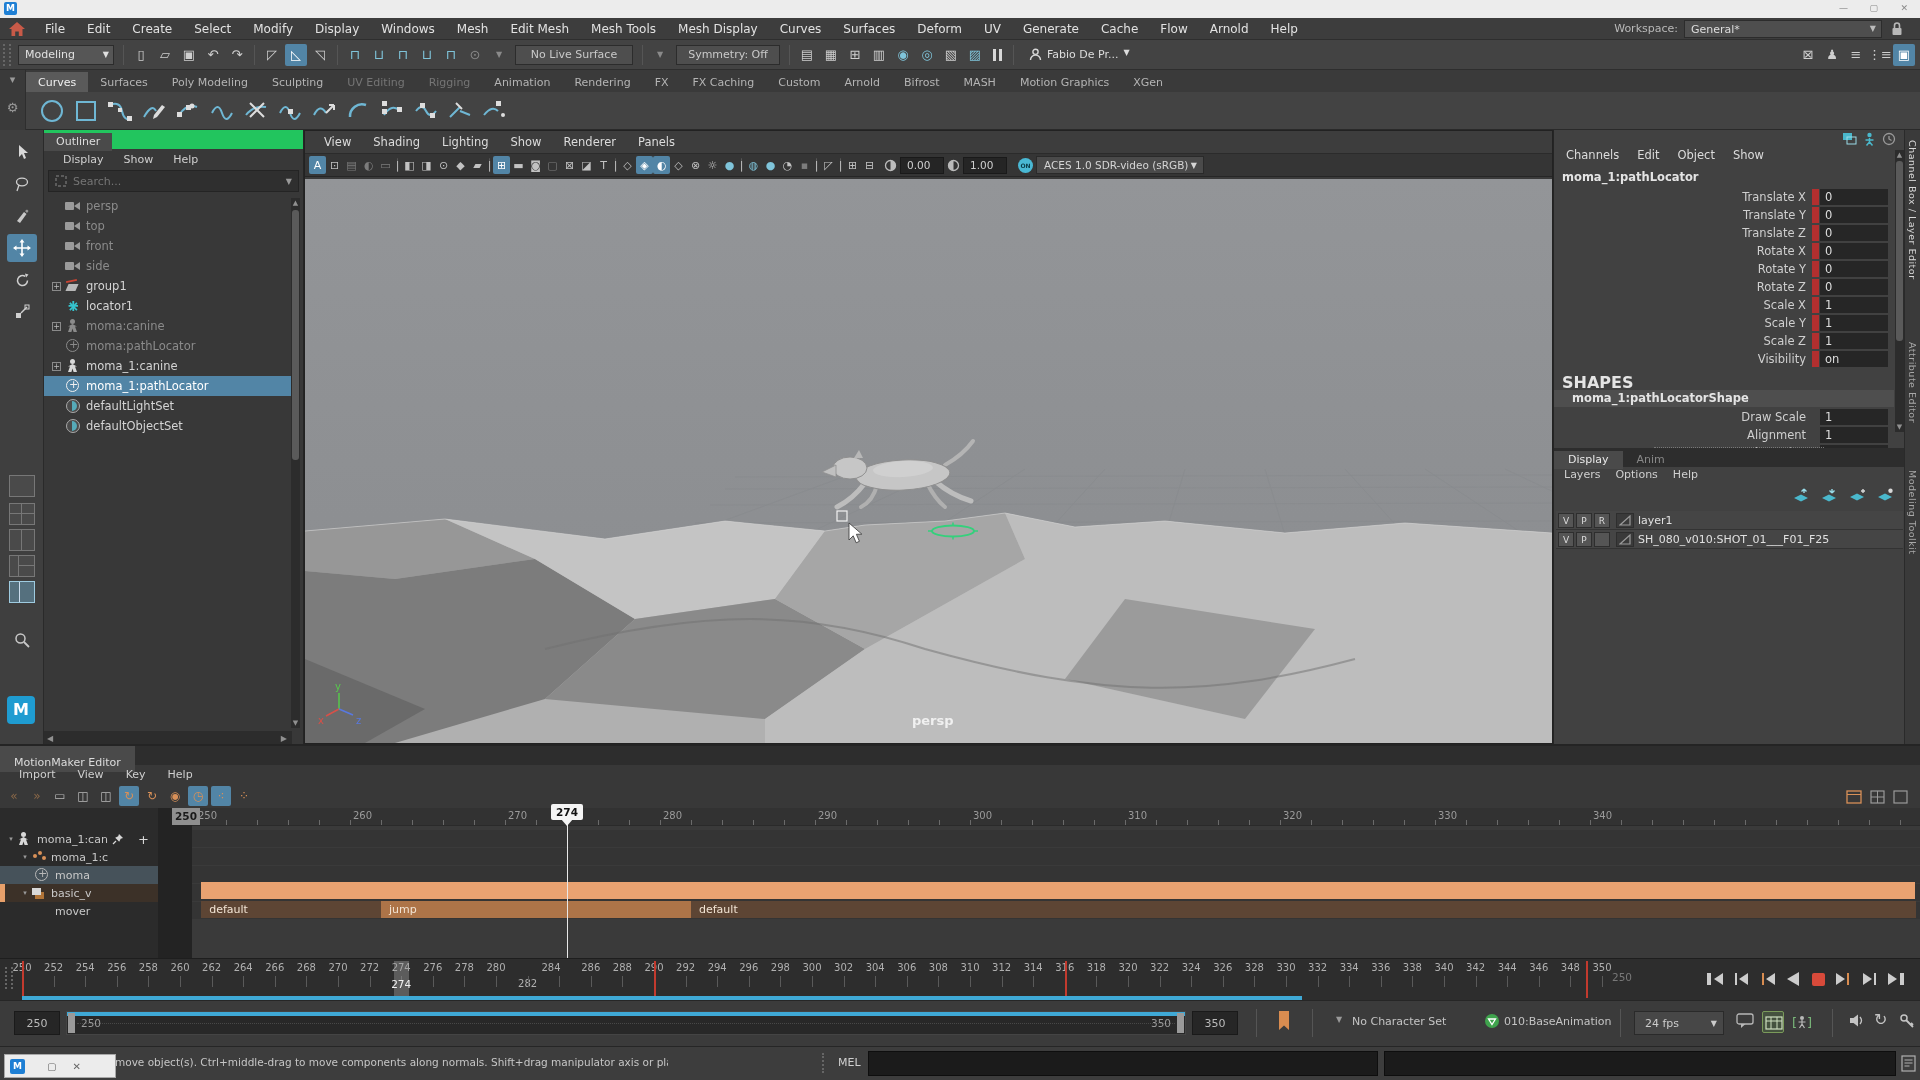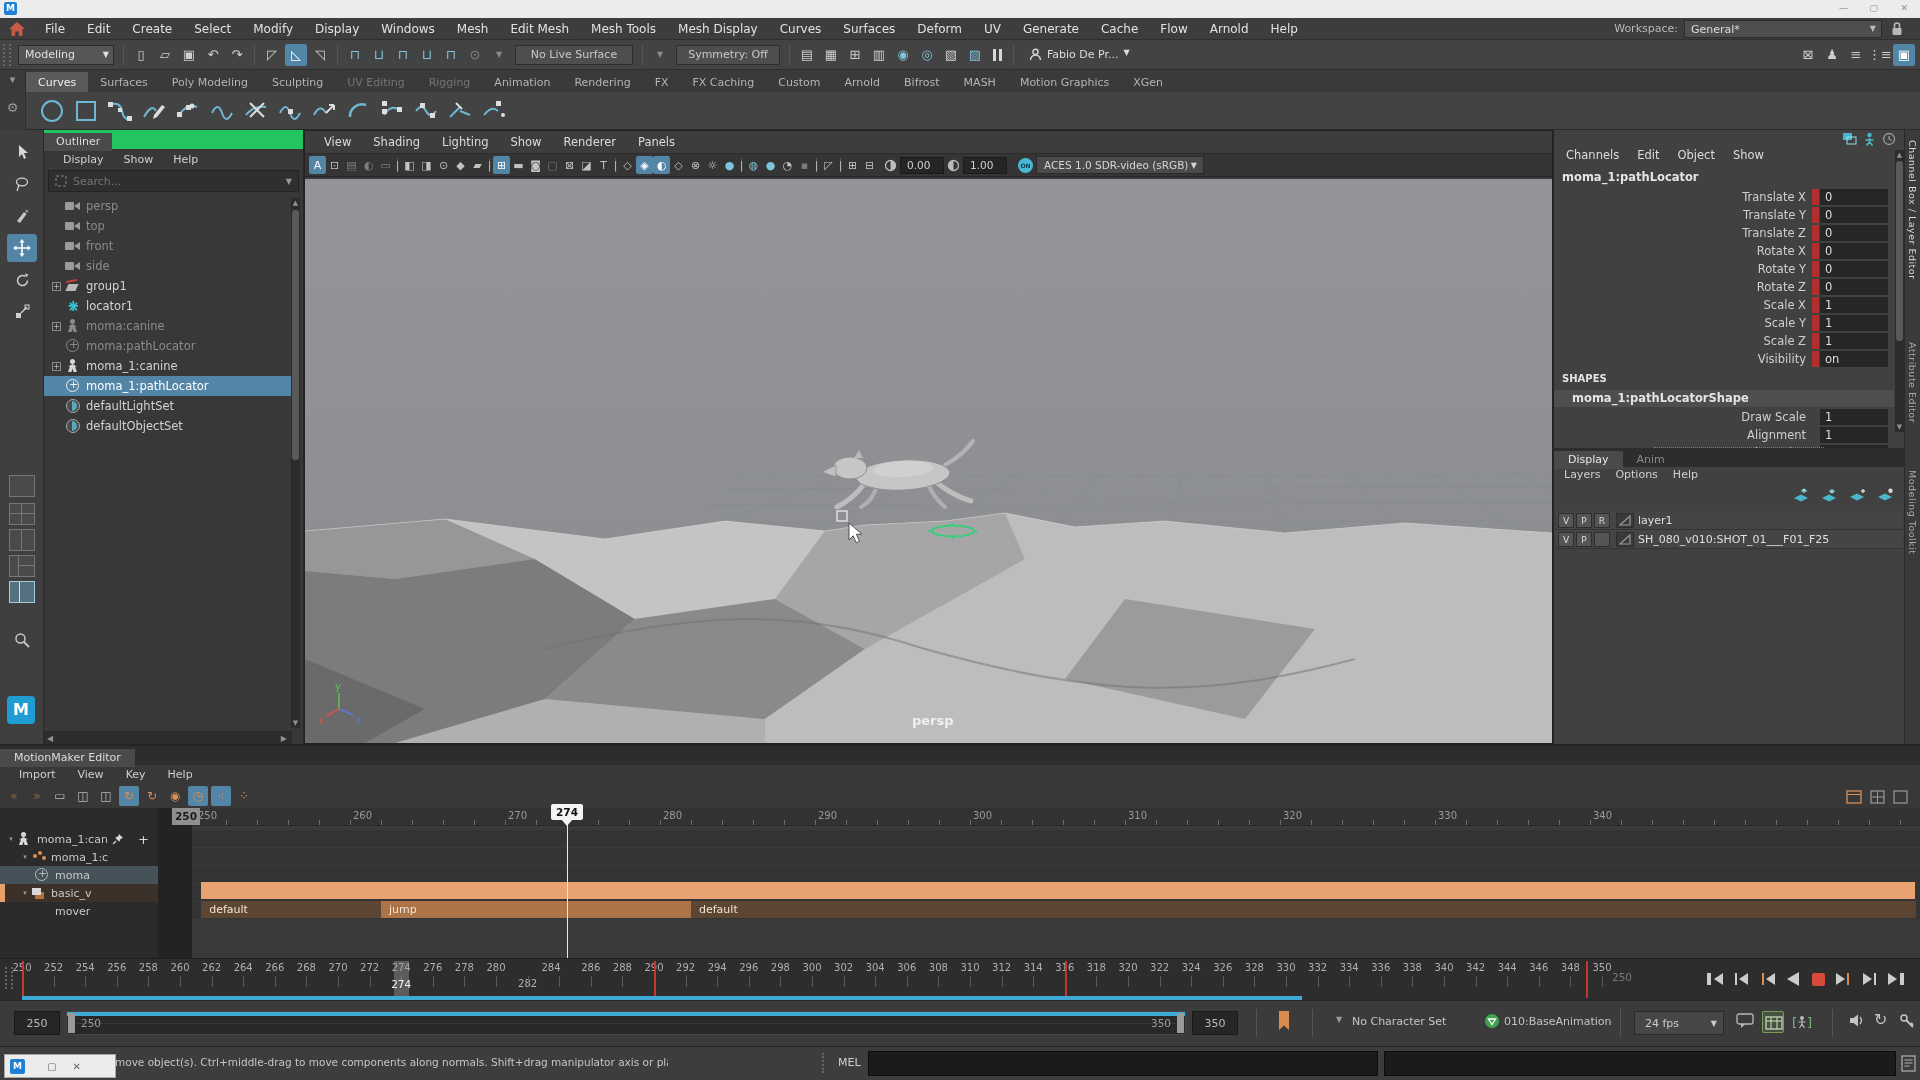--- a/index.html
+++ b/index.html
@@ -108,21 +108,21 @@
   #rp-topicons { position:absolute; right:8px; top:2px; display:flex; gap:6px; }
   #cb-menus { position:absolute; left:6px; top:18px; display:flex; }
   #cb-menus span { font-size:11.5px; color:#dcdcdc; padding:0 12px 0 6px; }
   #cb-node { position:absolute; left:8px; top:40px; font-size:11.5px; font-weight:bold; color:#e4e4e4; }
   #cb-rows { position:absolute; left:0; top:58px; width:340px; }
   .ch-row { height:18px; display:flex; align-items:center; }
   .ch-label { width:258px; text-align:right; font-size:11.5px; color:#cfcfcf; padding-right:6px; }
   .ch-bar { width:7px; height:16px; background:#b22f2f; margin-right:1px; }
   .ch-bar.off { background:transparent; }
   .ch-value { width:68px; height:16px; background:#262626; color:#dedede; font-size:11.5px; padding:1px 0 0 5px; }
-  #cb-shapes-hdr { position:absolute; left:8px; font-size:10px; font-weight:bold; color:#e4e4e4; }
+  #cb-shapes-hdr { position:absolute; left:8px; font-size:16px; font-weight:bold; color:#e4e4e4; }
   #cb-shape-node { position:absolute; left:0; width:340px; height:17px; background:#4e4e4e; font-size:11.5px; font-weight:bold; color:#e4e4e4; padding:1px 0 0 18px; }
   #cb-clip { position:absolute; left:0; width:340px; overflow:hidden; }
   #cb-dots { position:absolute; left:100px; width:170px; border-top:1px dotted #777; }
   .rp-scroll { position:absolute; left:341px; top:20px; width:9px; height:282px; background:#2c2c2c; }
 
   
   #lp-tabs { position:absolute; left:0; top:318px; width:351px; height:19px; background:#2d2d2d; }
   .lp-tab { display:inline-block; font-size:11px; padding:2px 14px 3px; color:#888; }
   .lp-tab.active { background:#4a4a4a; color:#e8e8e8; }
   #lp-menus { position:absolute; left:6px; top:338px; display:flex; }
@@ -134,21 +134,21 @@
   .lp-swatch { width:18px; height:15px; background:#3a3a3a; border:1px solid #2e2e2e; margin:0 4px 0 6px; display:flex; align-items:center; justify-content:center; }
   .lp-name { font-size:11px; color:#e0e0e0; }
 
   
   #sidetabs { left:1904px; top:130px; width:16px; height:614px; background:#3a3a3a; border-left:1px solid #2a2a2a; }
   .vtab { writing-mode:vertical-rl; font-size:9.5px; color:#a8a8a8; position:absolute; left:2px; letter-spacing:.5px; }
 
   
   #motionmaker { left:0; top:744px; width:1920px; height:214px; background:#383838; border-top:2px solid #242424; }
   #mm-titlebar { height:19px; background:#2d2d2d; }
-  #mm-titlebar .tab { display:inline-block; background:#4a4a4a; color:#dcdcdc; font-size:11px; padding:2px 14px 3px; }
+  #mm-titlebar .tab { display:inline-block; background:#4a4a4a; color:#dcdcdc; font-size:11px; padding:10px 14px 3px; }
   #mm-menus { height:18px; display:flex; align-items:center; padding-left:8px; }
   #mm-menus span { font-size:11px; color:#cfcfcf; padding:0 11px; }
   #mm-icons { height:25px; display:flex; align-items:center; gap:3px; padding-left:4px; }
   .mmi { width:20px; height:20px; display:flex; align-items:center; justify-content:center; font-size:12px; color:#d89058; border-radius:2px; flex:none; }
   .mmi.hl { background:#5285a6; }
   .mmi.dim { color:#8a6848; }
   .mmi.grey { color:#b8b8b8; }
   #mm-right-icons { position:absolute; right:12px; top:44px; display:flex; gap:8px; }
   #mm-tree { position:absolute; left:0; top:62px; width:158px; bottom:0; background:#2b2b2b; }
   #mm-gap { position:absolute; left:158px; top:62px; width:34px; bottom:0; background:#232323; }

